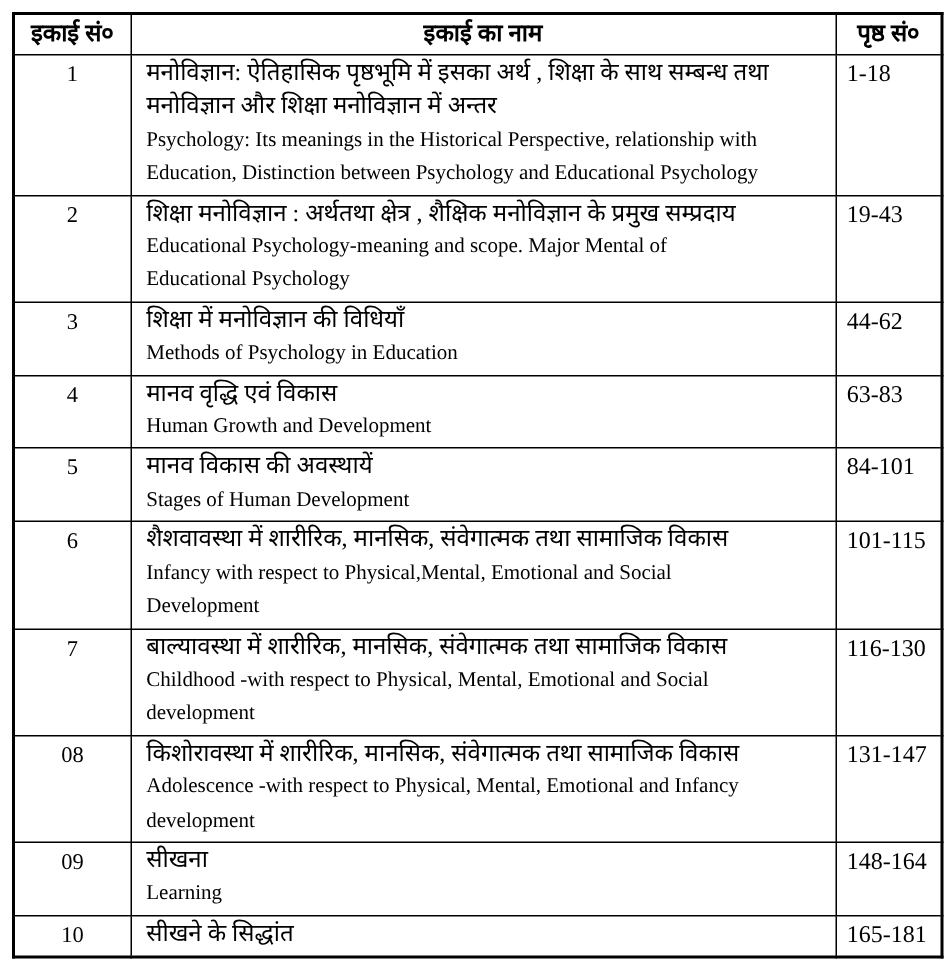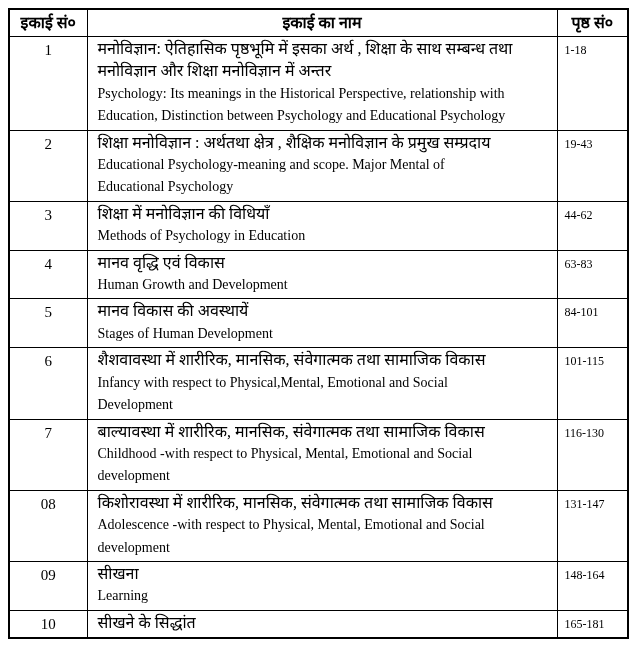--- a/index.html
+++ b/index.html
@@ -42,21 +42,21 @@
   td.unit {
     text-align: center;
     font-size: 15px;
     padding: 2px 4px;
     line-height: 22px;
   }
   td.name {
     padding: 1px 10px 2px 10px;
   }
   td.pages {
-    font-size: 12px;
+    font-size: 16px;
     padding: 2px 4px 2px 7px;
     line-height: 22px;
   }
   .line {
     line-height: 22.4px;
     white-space: normal;
   }
   .line.hi {
     font-size: 16px;
   }
@@ -138,21 +138,21 @@
             <div class="line hi">बाल्यावस्था में शारीरिक, मानसिक, संवेगात्मक तथा सामाजिक विकास</div>
             <div class="line en">Childhood -with respect to Physical, Mental, Emotional and Social</div>
             <div class="line en">development</div>
           </td>
           <td class="pages">116-130</td>
         </tr>
         <tr>
           <td class="unit">08</td>
           <td class="name">
             <div class="line hi">किशोरावस्था में शारीरिक, मानसिक, संवेगात्मक तथा सामाजिक विकास</div>
-            <div class="line en">Adolescence -with respect to Physical, Mental, Emotional and Social</div>
+            <div class="line en">Adolescence -with respect to Physical, Mental, Emotional and Infancy</div>
             <div class="line en">development</div>
           </td>
           <td class="pages">131-147</td>
         </tr>
         <tr>
           <td class="unit">09</td>
           <td class="name">
             <div class="line hi">सीखना</div>
             <div class="line en">Learning</div>
           </td>

